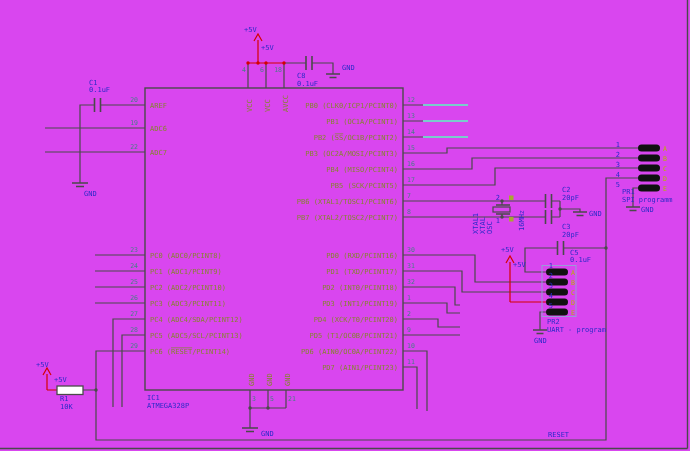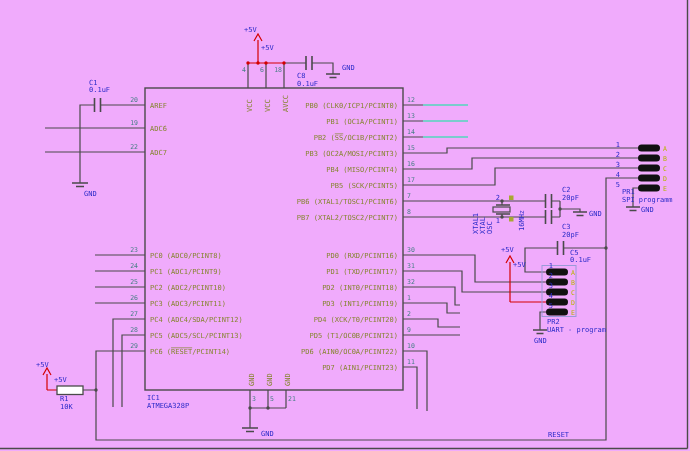--- a/index.html
+++ b/index.html
@@ -1,16 +1,16 @@
 <!DOCTYPE html>
 <html><head>
 <meta charset="utf-8">
 <style>
   html,body{margin:0;padding:0;background:#fff;}
-  .stage{width:690px;height:451px;position:relative;background:#f0abfc;}
+  .stage{width:690px;height:451px;position:relative;background:#d946ef;}
   svg{display:block;}
   text{font-family:"DejaVu Sans Mono","Liberation Mono",monospace;font-size:7px;fill:#333;}
   .pname{fill:#85852e;}
   .num{fill:#477f86;font-size:6.5px;}
   .lbl{fill:#2a2ac8;}
   .pad-letter{fill:#b5b500;font-size:6.5px;}
   .ae{text-anchor:end;}
   .ov{text-decoration:overline;}
   .w{stroke:#4a4a4a;stroke-width:1.2;fill:none;}
   .wr{stroke:#d40000;stroke-width:1.2;fill:none;}

